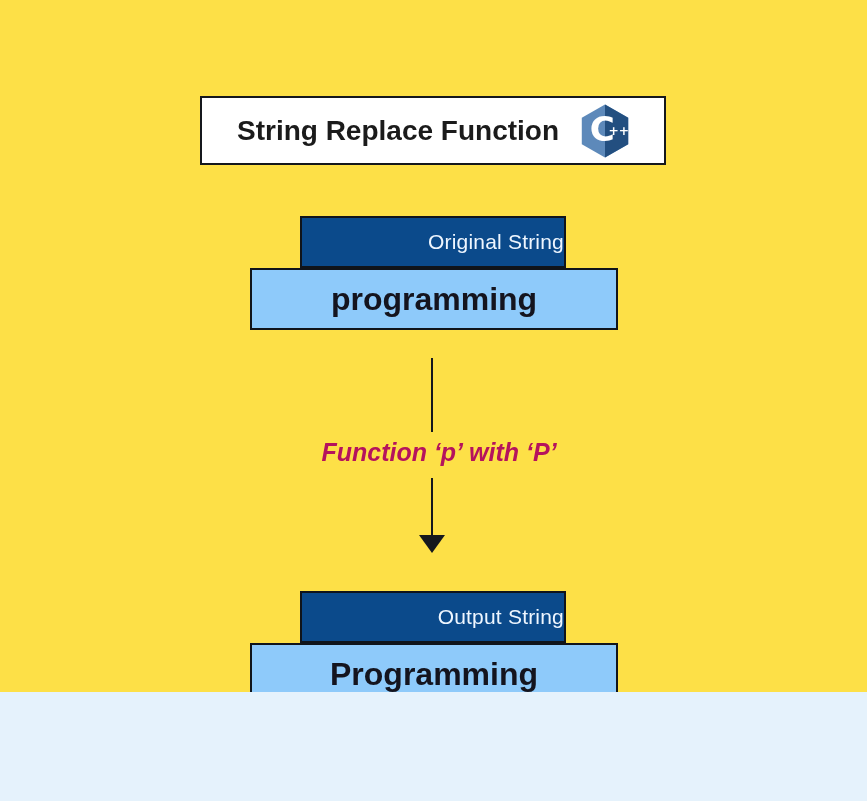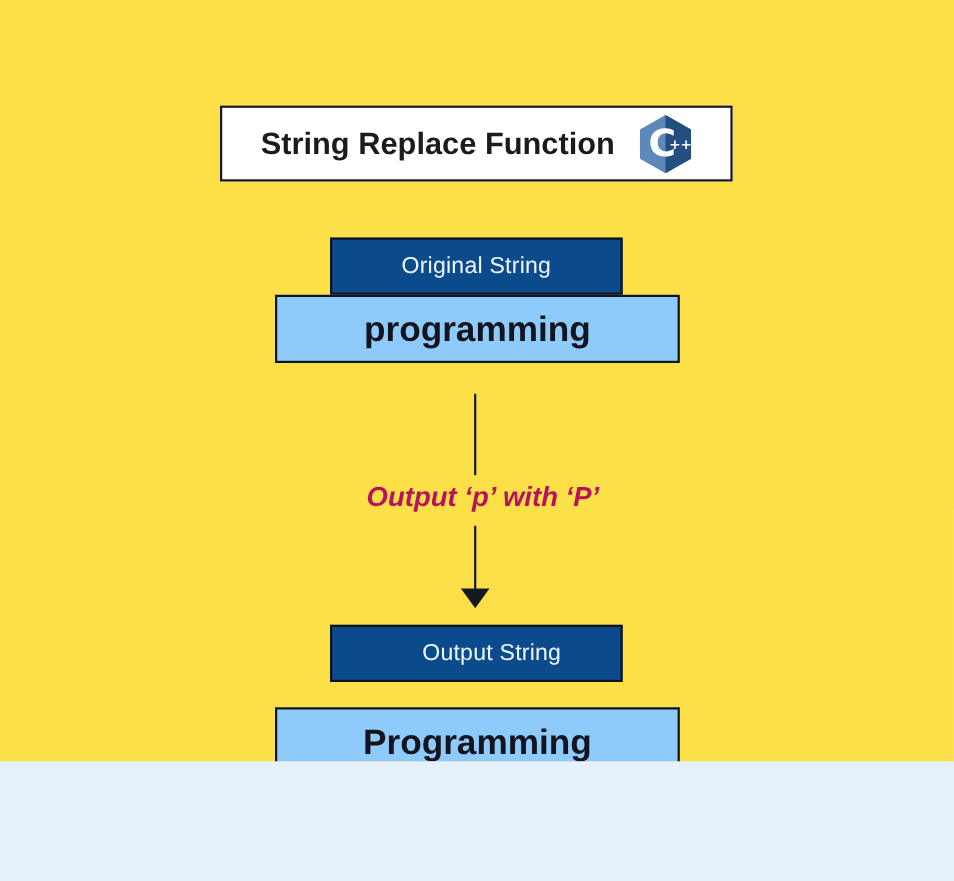--- a/index.html
+++ b/index.html
@@ -40,21 +40,21 @@
   
   .tab{
     position:absolute;
     left:300px;
     width:266px; height:52px;
     background:#0b4a8b;
     border:2px solid #10141a;
     box-sizing:border-box;
     display:flex;
     align-items:center;
-    justify-content:center;
+    justify-content:flex-end;
     color:#eef6ff;
     font-size:21px;
     font-weight:400;
     letter-spacing:.2px;
   }
   .body-box{
     position:absolute;
     left:250px;
     width:368px; height:62px;
     background:#8ecafa;
@@ -62,21 +62,21 @@
     box-sizing:border-box;
     display:flex;
     align-items:center;
     justify-content:center;
     color:#14141e;
     font-size:32px;
     font-weight:700;
   }
   .tab-original{ top:216px; }
   .body-original{ top:268px; }
-  .tab-output{ top:568px;padding-left:28px; }
+  .tab-output{ top:591px;padding-left:28px; }
   .body-output{ top:643px; }
   
   .arrow-seg{
     position:absolute;
     left:431px;
     width:2px;
     background:#15181d;
   }
   .arrow-seg-top{ top:358px; height:74px; }
   .arrow-seg-bottom{ top:478px; height:58px; }
@@ -116,21 +116,21 @@
   </div>
 
   <div class="tab tab-original">
     <span>Original String</span>
   </div>
   <div class="body-box body-original">
     <span>programming</span>
   </div>
 
   <div class="arrow-seg arrow-seg-top"></div>
-  <div class="transform-label">Output ‘p’ with ‘P’</div>
+  <div class="transform-label">Function ‘p’ with ‘P’</div>
   <div class="arrow-seg arrow-seg-bottom"></div>
   <div class="arrow-head"></div>
 
   <div class="tab tab-output">
     <span>Output String</span>
   </div>
   <div class="body-box body-output">
     <span>Programming</span>
   </div>
 

